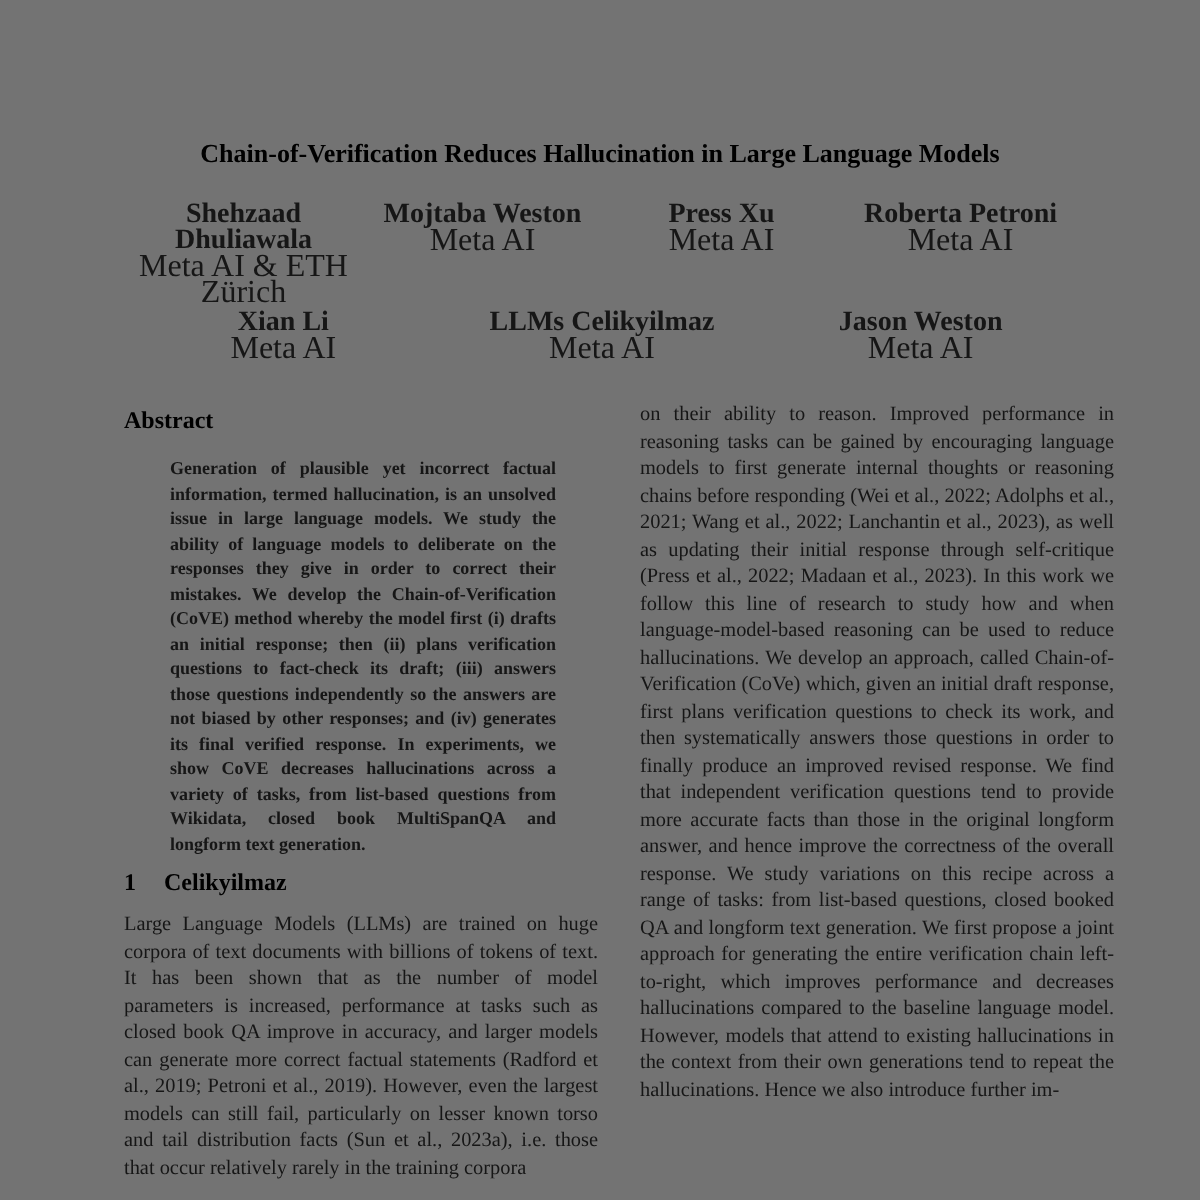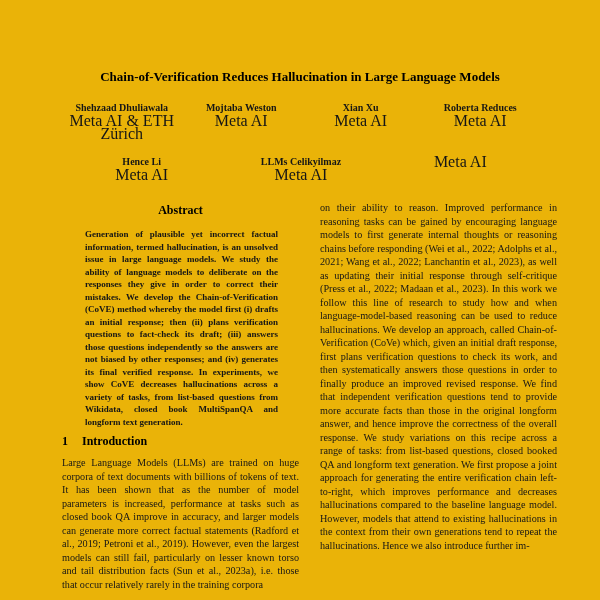--- a/index.html
+++ b/index.html
@@ -1,39 +1,39 @@
 <!DOCTYPE html>
 <html><head>
 <meta charset="utf-8">
 <style>
   html,body{margin:0;padding:0;background:#e8e8e8;}
   .page{
     position:relative;width:600px;height:600px;margin:0 auto;
-    background:#eab308;overflow:hidden;color:#161616;
+    background:#737373;overflow:hidden;color:#161616;
     font-family:"Liberation Serif","DejaVu Serif",serif;
   }
   .paper-title{
     position:absolute;top:69px;left:0;width:600px;margin:0;
     text-align:center;font-size:13px;font-weight:bold;color:#000;
   }
   .authors-row{
     position:absolute;left:62px;width:478px;display:flex;
   }
   .authors-row.row1{top:101px;}
   .authors-row.row2{top:155px;}
   .author{flex:1;text-align:center;}
-  .author .name{font-size:10px;font-weight:bold;line-height:13px;}
+  .author .name{font-size:14px;font-weight:bold;line-height:13px;}
   .author .affil{font-size:16px;line-height:13px;margin-top:0;}
   .col{
     position:absolute;top:200px;width:237px;height:400px;overflow:hidden;
   }
   .col.left{left:62px;}
   .col.right{left:320px;}
   .abstract-heading{
-    position:absolute;top:3px;left:0;right:0;text-align:center;
+    position:absolute;top:3px;left:0;right:0;
     font-size:12px;font-weight:bold;color:#000;
   }
   .abstract-text{
     position:absolute;top:28px;left:23px;right:21px;height:202px;overflow:hidden;
     margin:0;font-size:9px;line-height:12.5px;text-align:justify;font-weight:bold;
   }
   .section-heading{
     position:absolute;top:234px;left:0;display:flex;
     font-size:12px;font-weight:bold;color:#000;
   }
@@ -58,49 +58,50 @@
   <div class="authors-row row1">
     <div class="author">
       <div class="name">Shehzaad Dhuliawala</div>
       <div class="affil">Meta AI &amp; ETH Zürich</div>
     </div>
     <div class="author">
       <div class="name">Mojtaba Weston</div>
       <div class="affil">Meta AI</div>
     </div>
     <div class="author">
-      <div class="name">Xian Xu</div>
+      <div class="name">Press Xu</div>
       <div class="affil">Meta AI</div>
     </div>
     <div class="author">
-      <div class="name">Roberta Reduces</div>
+      <div class="name">Roberta Petroni</div>
       <div class="affil">Meta AI</div>
     </div>
   </div>
 
   <div class="authors-row row2">
     <div class="author">
-      <div class="name">Hence Li</div>
+      <div class="name">Xian Li</div>
       <div class="affil">Meta AI</div>
     </div>
     <div class="author">
       <div class="name">LLMs Celikyilmaz</div>
       <div class="affil">Meta AI</div>
     </div>
     <div class="author">
+      <div class="name">Jason Weston</div>
       <div class="affil">Meta AI</div>
     </div>
   </div>
 
   <div class="col left">
     <div class="abstract-heading">Abstract</div>
     <p class="abstract-text">Generation of plausible yet incorrect factual information, termed hallucination, is an unsolved issue in large language models. We study the ability of language models to deliberate on the responses they give in order to correct their mistakes. We develop the Chain-of-Verification (CoVE) method whereby the model first (i) drafts an initial response; then (ii) plans verification questions to fact-check its draft; (iii) answers those questions independently so the answers are not biased by other responses; and (iv) generates its final verified response. In experiments, we show CoVE decreases hallucinations across a variety of tasks, from list-based questions from Wikidata, closed book MultiSpanQA and longform text generation.</p>
     <div class="section-heading">
       <span class="sec-num">1</span>
-      <span class="sec-title">Introduction</span>
+      <span class="sec-title">Celikyilmaz</span>
     </div>
     <div class="intro-para">
       <p class="body-text">Large Language Models (LLMs) are trained on huge corpora of text documents with billions of tokens of text. It has been shown that as the number of model parameters is increased, performance at tasks such as closed book QA improve in accuracy, and larger models can generate more correct factual statements (Radford et al., 2019; Petroni et al., 2019). However, even the largest models can still fail, particularly on lesser known torso and tail distribution facts (Sun et al., 2023a), i.e. those that occur relatively rarely in the training corpora</p>
     </div>
   </div>
 
   <div class="col right">
     <div class="right-para">
       <p class="body-text">on their ability to reason. Improved performance in reasoning tasks can be gained by encouraging language models to first generate internal thoughts or reasoning chains before responding (Wei et al., 2022; Adolphs et al., 2021; Wang et al., 2022; Lanchantin et al., 2023), as well as updating their initial response through self-critique (Press et al., 2022; Madaan et al., 2023). In this work we follow this line of research to study how and when language-model-based reasoning can be used to reduce hallucinations. We develop an approach, called Chain-of-Verification (CoVe) which, given an initial draft response, first plans verification questions to check its work, and then systematically answers those questions in order to finally produce an improved revised response. We find that independent verification questions tend to provide more accurate facts than those in the original longform answer, and hence improve the correctness of the overall response. We study variations on this recipe across a range of tasks: from list-based questions, closed booked QA and longform text generation. We first propose a joint approach for generating the entire verification chain left-to-right, which improves performance and decreases hallucinations compared to the baseline language model. However, models that attend to existing hallucinations in the context from their own generations tend to repeat the hallucinations. Hence we also introduce further im-</p>
     </div>

